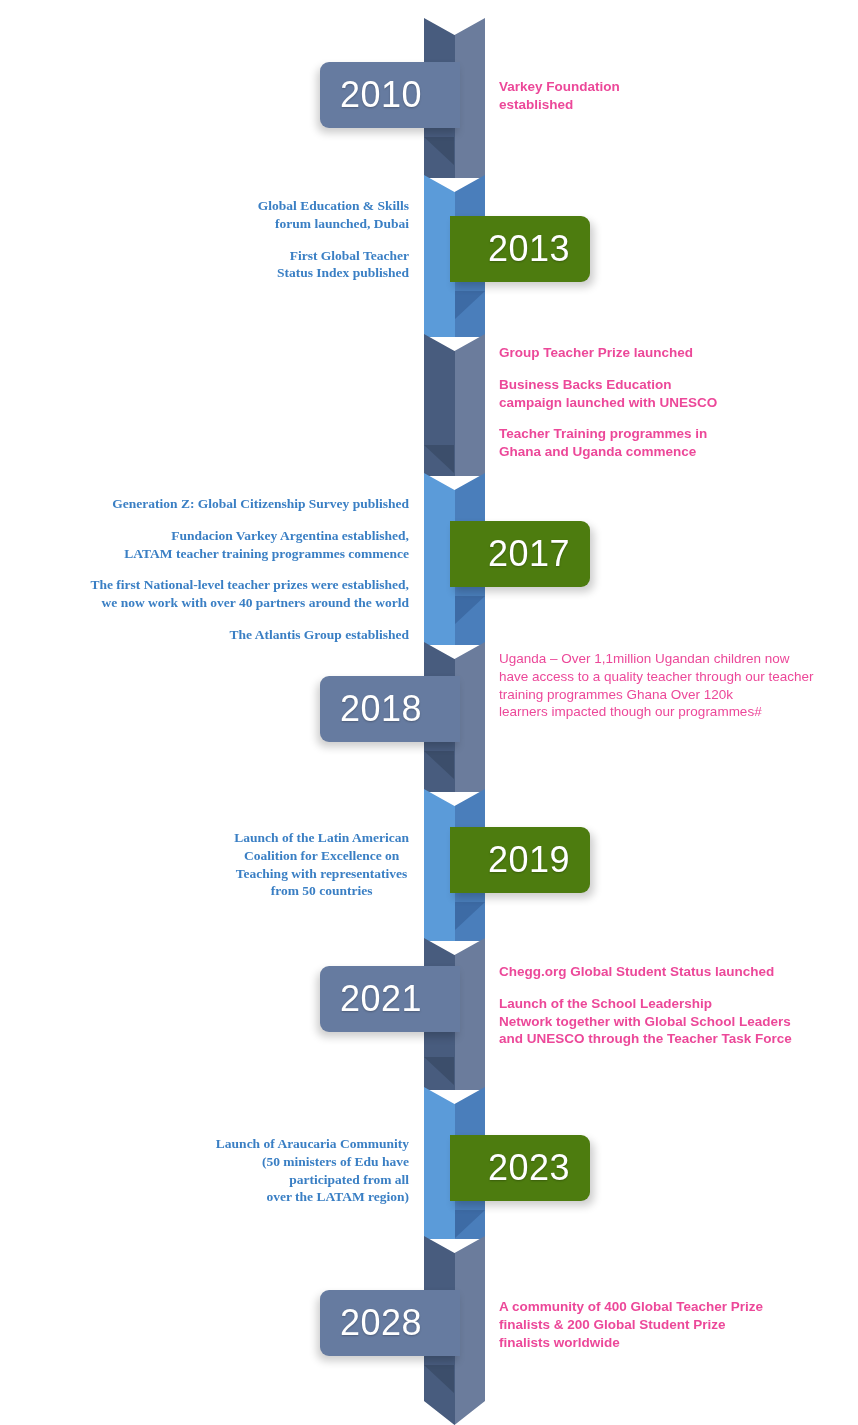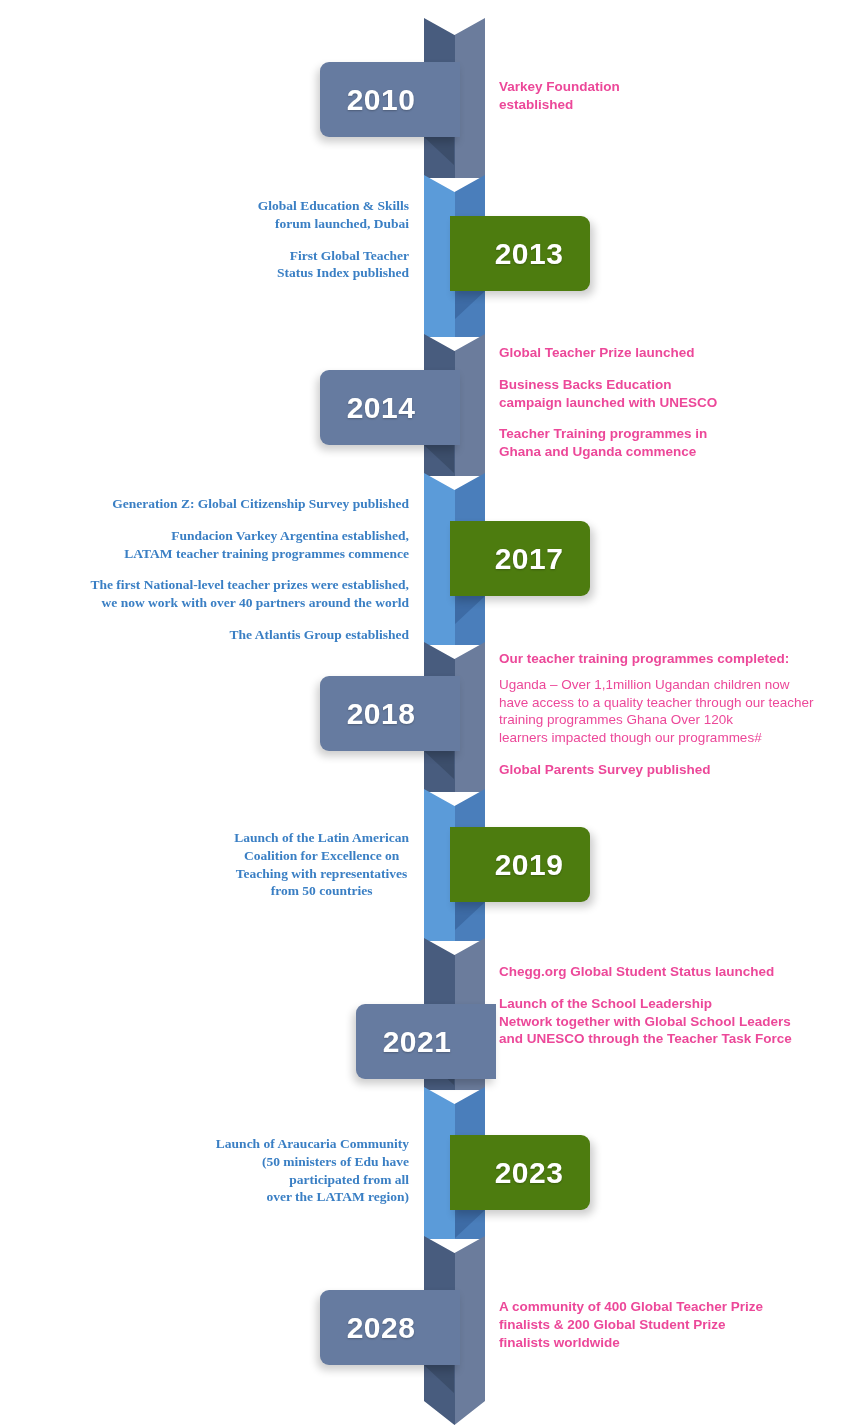--- a/index.html
+++ b/index.html
@@ -59,26 +59,26 @@
   }
   .fold.on-right {
     left:455px;
     background:#3d6ba5;
     clip-path:polygon(0 0, 100% 0, 0 100%);
   }
 
   
   .year {
     position:absolute;
-    height:75px;
+    height:66px;
     display:flex;
     align-items:center;
     color:#ffffff;
-    font-size:30px;
-    font-weight:bold;
+    font-size:36px;
+    font-weight:normal;
     letter-spacing:.5px;
     text-shadow:0 1px 2px rgba(0,0,0,.25);
   }
   .year.left {
     left:320px; width:140px;
     justify-content:center;
     padding-right:18px;
     background:#667ba0;
     border-radius:9px 0 0 9px;
     box-shadow:-3px 5px 9px rgba(0,0,0,.20);
@@ -135,23 +135,22 @@
     <div class="year right" style="top: 216px;">2013</div>
     <div class="desc left-side" style="top: 197px;">
       <p>Global Education &amp; Skills<br>forum launched, Dubai</p>
       <p>First Global Teacher<br>Status Index published</p>
     </div>
     <div class="seg dark notch-top" style="top: 334px; height: 142px;">
       <div class="half left"></div>
       <div class="half right"></div>
     </div>
     <div class="fold on-left" style="top: 445px;"></div>
-    <div class="year left" style="top: 370px;">2014</div>
     <div class="desc right-side" style="top: 344px;">
-      <p>Global Teacher Prize launched</p>
+      <p>Group Teacher Prize launched</p>
       <p>Business Backs Education<br>campaign launched with UNESCO</p>
       <p>Teacher Training programmes in<br>Ghana and Uganda commence</p>
     </div>
     <div class="seg blue notch-top" style="top: 473px; height: 172px;">
       <div class="half left"></div>
       <div class="half right"></div>
     </div>
     <div class="fold on-right" style="top: 596px;"></div>
     <div class="year right" style="top: 521px;">2017</div>
     <div class="desc left-side" style="top: 495px;">
@@ -160,39 +159,37 @@
       <p>The first National-level teacher prizes were established,<br>we now work with over 40 partners around the world</p>
       <p>The Atlantis Group established</p>
     </div>
     <div class="seg dark notch-top" style="top: 642px; height: 150px;">
       <div class="half left"></div>
       <div class="half right"></div>
     </div>
     <div class="fold on-left" style="top: 751px;"></div>
     <div class="year left" style="top: 676px;">2018</div>
     <div class="desc right-side" style="top: 650px;">
-      <p class="tight">Our teacher training programmes completed:</p>
       <p class="regular tight">Uganda – Over 1,1million Ugandan children now<br>have access to a quality teacher through our teacher<br>training programmes Ghana Over 120k<br>learners impacted though our programmes#</p>
-      <p>Global Parents Survey  published</p>
     </div>
     <div class="seg blue notch-top" style="top: 789px; height: 152px;">
       <div class="half left"></div>
       <div class="half right"></div>
     </div>
     <div class="fold on-right" style="top: 902px;"></div>
     <div class="year right" style="top: 827px;">2019</div>
     <div class="desc left-side" style="top: 829px; text-align: center;">
       <p>Launch of the Latin American<br>Coalition for Excellence on<br>Teaching with representatives<br>from 50 countries</p>
     </div>
     <div class="seg dark notch-top" style="top: 938px; height: 152px;">
       <div class="half left"></div>
       <div class="half right"></div>
     </div>
     <div class="fold on-left" style="top: 1057px;"></div>
-    <div class="year left" style="top: 1004px; margin-left: 36px;">2021</div>
+    <div class="year left" style="top: 966px;">2021</div>
     <div class="desc right-side" style="top: 963px;">
       <p>Chegg.org Global Student Status launched</p>
       <p>Launch of the School Leadership<br>Network together with Global School Leaders<br>and UNESCO through the Teacher Task Force</p>
     </div>
     <div class="seg blue notch-top" style="top: 1087px; height: 152px;">
       <div class="half left"></div>
       <div class="half right"></div>
     </div>
     <div class="fold on-right" style="top: 1210px;"></div>
     <div class="year right" style="top: 1135px;">2023</div>

